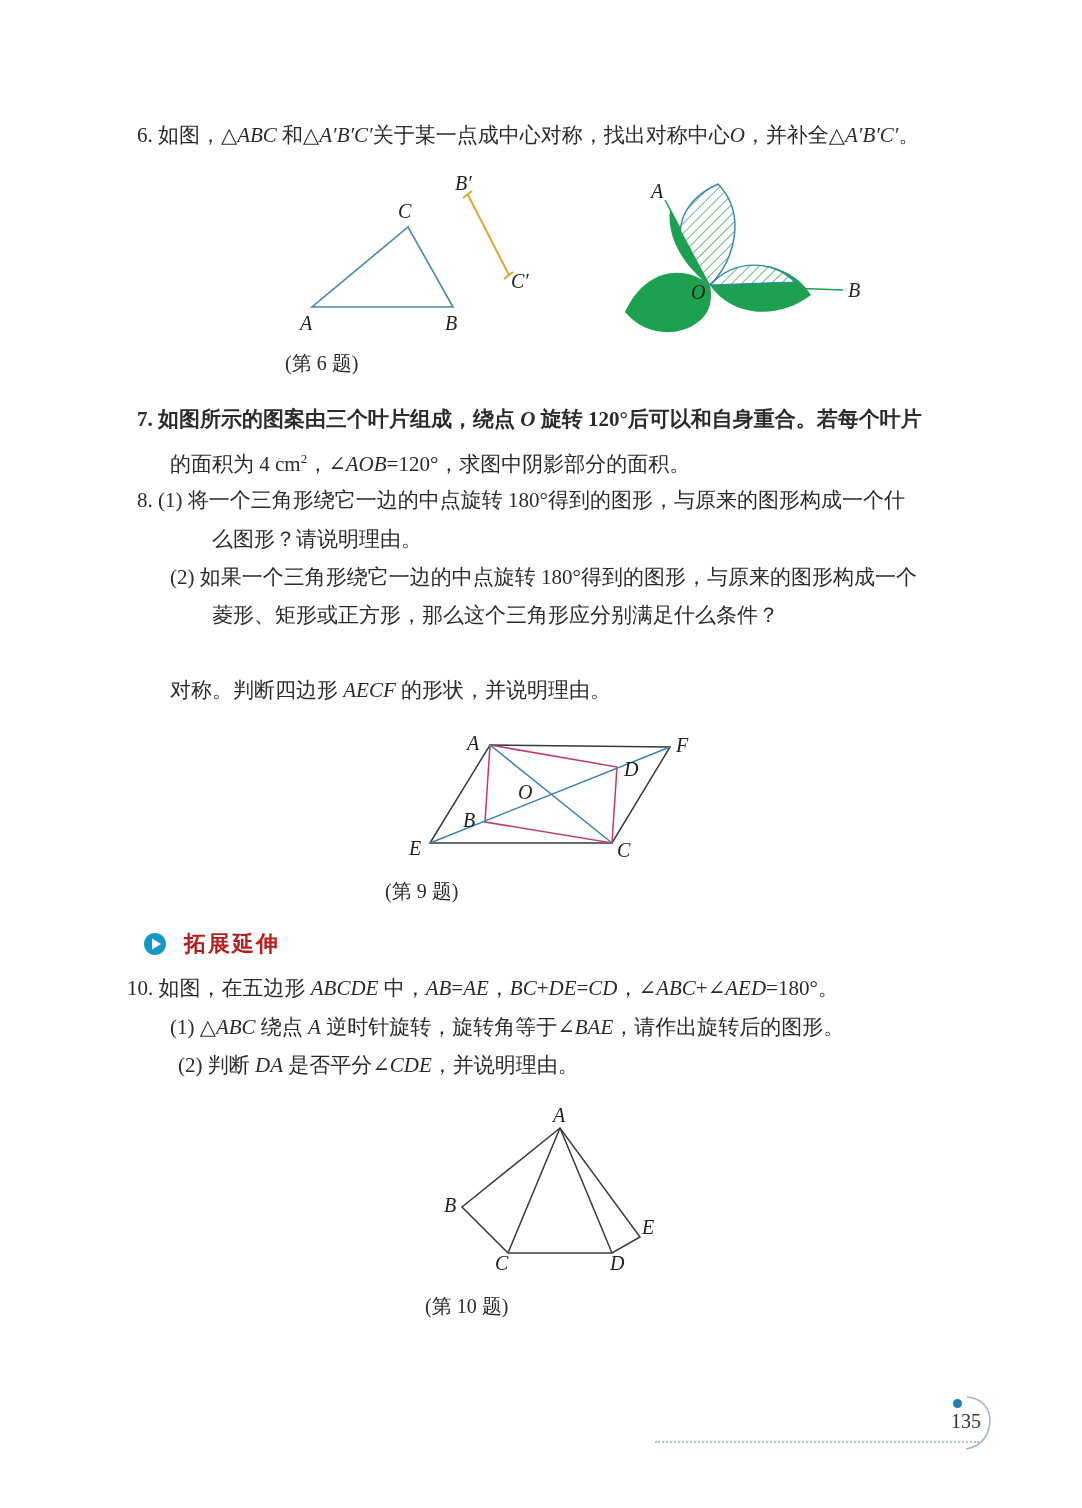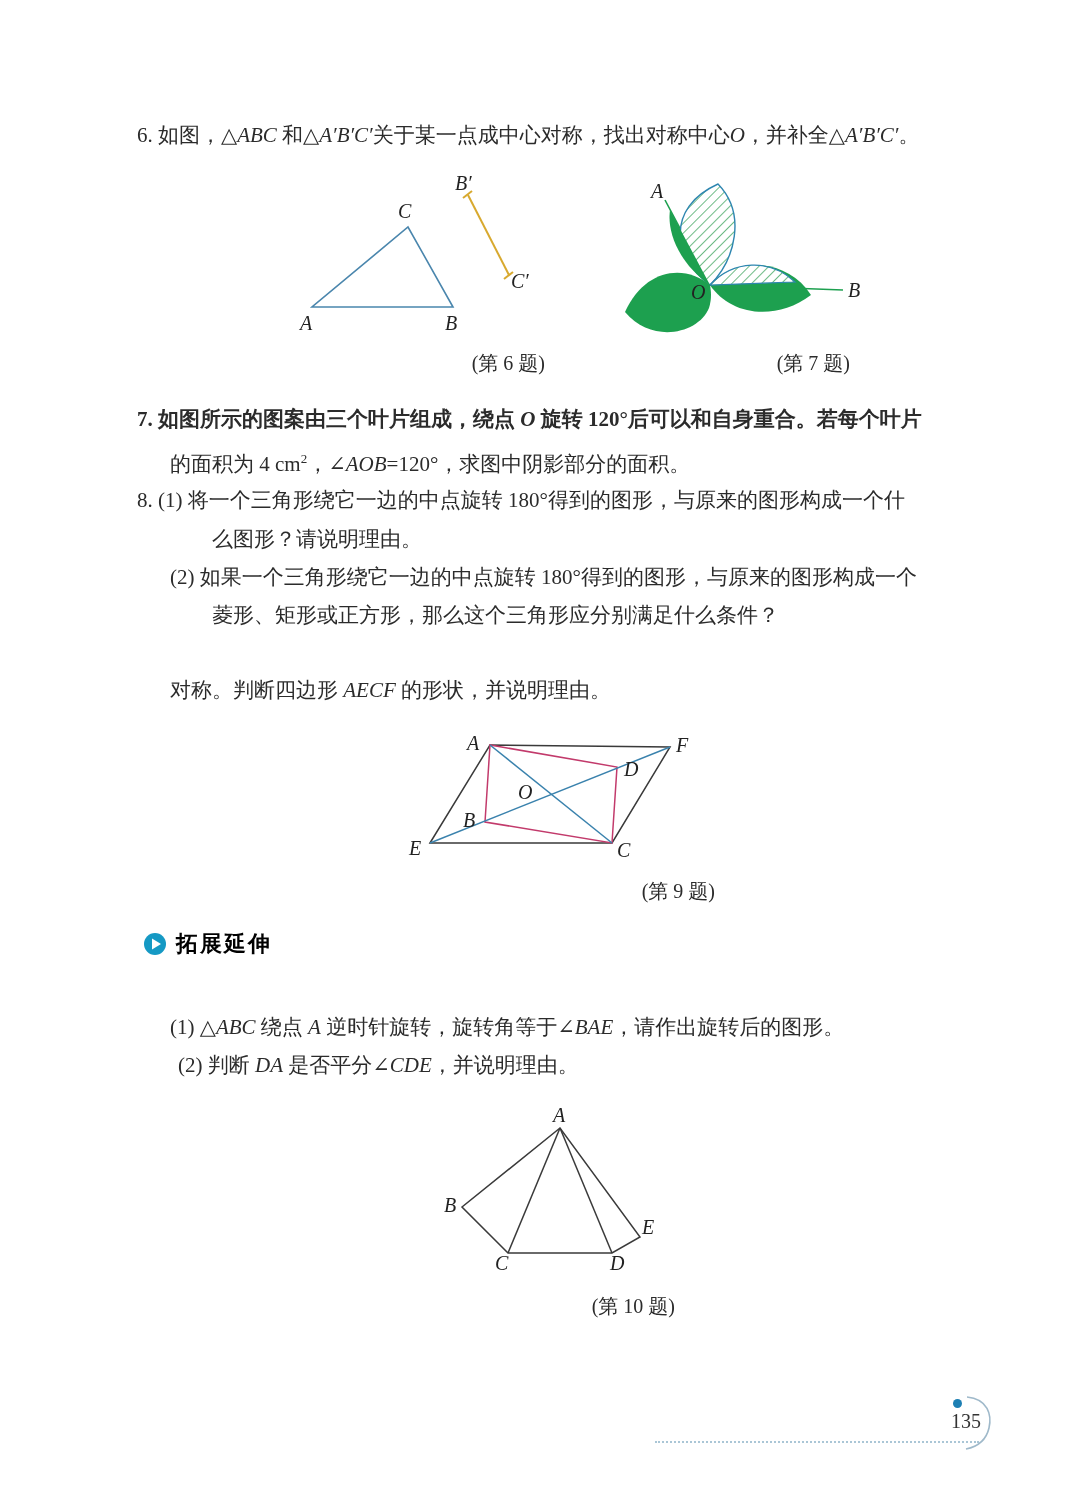--- a/index.html
+++ b/index.html
@@ -4,21 +4,21 @@
 <style>
   html,body { margin:0; padding:0; background:#ffffff; }
   .page {
     position:relative; width:1082px; height:1508px; background:#ffffff;
     font-family:"Liberation Serif","DejaVu Serif",serif; color:#2b2b2b;
     overflow:hidden;
   }
   .line { position:absolute; font-size:21px; line-height:26px; white-space:nowrap; }
   .it  { font-style:italic; }
   .sup { vertical-align:super; font-size:0.62em; }
-  .fig-caption { position:absolute; font-size:20px; text-align:right; color:#2b2b2b; }
+  .fig-caption { position:absolute; font-size:20px; text-align:left; color:#2b2b2b; }
   .section-header { position:absolute; left:143px; top:929px; display:flex; align-items:center; gap:9px; }
   .section-label {
     font-family:"Liberation Sans","DejaVu Sans",sans-serif;
     font-size:22px; font-weight:bold; letter-spacing:2px;
   }
   svg text {
     font-family:"Liberation Serif","DejaVu Serif",serif;
     font-style:italic; font-size:20px; fill:#222222;
   }
   .footer-text { position:absolute; top:1407px; left:706px; font-size:21px; color:#3b3b3b; white-space:nowrap; }
@@ -65,21 +65,20 @@
     </g>
     <path d="M95,113 C58,86 50,36 103,12 C132,42 120,88 95,113 Z" fill="url(#hatch7)" stroke-width="1.4" stroke="#2e86b0"></path>
     <path d="M95,113 C62,90 52,58 55,38 L95,113 Z" stroke="none" fill="#1da04f"></path>
     <path d="M95,113 C120,84 172,86 196,123 C160,150 115,143 95,113 Z" stroke-width="1.4" fill="#1da04f"></path>
     <path d="M95,113 C118,88 155,86 180,110 L95,113 Z" fill="url(#hatch7)" stroke-width="1.2" stroke="#2e86b0"></path>
     <path d="M95,113 C70,92 30,96 10,140 C38,173 84,161 94,136 C97,126 96,119 95,113 Z" stroke-width="1.4" fill="#1da04f"></path>
     <text x="36" y="26">A</text>
     <text x="233" y="125">B</text>
     <text x="76" y="127">O</text>
   </svg>
-  <div class="fig-caption" style="left:590px; top:350px; width:260px;">(第 7 题)</div>
 
   <div class="line" style="left:137px; top:406px;font-weight:bold;">7. 如图所示的图案由三个叶片组成，绕点 <span class="it">O</span> 旋转 120°后可以和自身重合。若每个叶片</div>
   <div class="line" style="left:170px; top:446px;">的面积为 4 cm<span class="sup">2</span>，∠<span class="it">AOB</span>=120°，求图中阴影部分的面积。</div>
 
   <div class="line" style="left:137px; top:487px;">8. (1) 将一个三角形绕它一边的中点旋转 180°得到的图形，与原来的图形构成一个什</div>
   <div class="line" style="left:212px; top:526px;">么图形？请说明理由。</div>
   <div class="line" style="left:170px; top:564px;">(2) 如果一个三角形绕它一边的中点旋转 180°得到的图形，与原来的图形构成一个</div>
   <div class="line" style="left:212px; top:602px;">菱形、矩形或正方形，那么这个三角形应分别满足什么条件？</div>
 
   <div class="line" style="left:170px; top:677px;">对称。判断四边形 <span class="it">AECF</span> 的形状，并说明理由。</div>
@@ -99,23 +98,24 @@
     <text x="14" y="127">E</text>
     <text x="222" y="129">C</text>
   </svg>
   <div class="fig-caption" style="left:385px; top:878px; width:330px;">(第 9 题)</div>
 
   <div class="section-header">
     <svg width="24" height="24" viewBox="0 0 24 24">
       <circle cx="12" cy="12" r="11" fill="#1599c4"></circle>
       <polygon points="9,6.5 18,12 9,17.5" fill="#ffffff"></polygon>
     </svg>
-    <span class="section-label" style="color: #000000;">拓展延伸</span>
+    <span class="section-label" style="color: #b91c1c; margin-left: 8px;">拓展延伸</span>
   </div>
 
+  <div class="line" style="left:127px; top:975px;">10. 如图，在五边形 <span class="it">ABCDE</span> 中，<span class="it">AB</span>=<span class="it">AE</span>，<span class="it">BC</span>+<span class="it">DE</span>=<span class="it">CD</span>，∠<span class="it">ABC</span>+∠<span class="it">AED</span>=180°。</div>
   <div class="line" style="left:170px; top:1014px;">(1) △<span class="it">ABC</span> 绕点 <span class="it">A</span> 逆时针旋转，旋转角等于∠<span class="it">BAE</span>，请作出旋转后的图形。</div>
   <div class="line" style="left:170px; top:1052px;margin-left:8px;">(2) 判断 <span class="it">DA</span> 是否平分∠<span class="it">CDE</span>，并说明理由。</div>
 
   <svg style="position:absolute; left:440px; top:1098px;" width="250" height="195" viewBox="0 0 250 195">
     <polygon points="120,30 22,109 68,155 172,155 200,139" fill="none" stroke="#3a3a3a" stroke-width="1.5"></polygon>
     <g stroke="#3a3a3a" stroke-width="1.5">
       <line x1="120" y1="30" x2="68" y2="155"></line>
       <line x1="120" y1="30" x2="172" y2="155"></line>
     </g>
     <text x="113" y="24">A</text>

